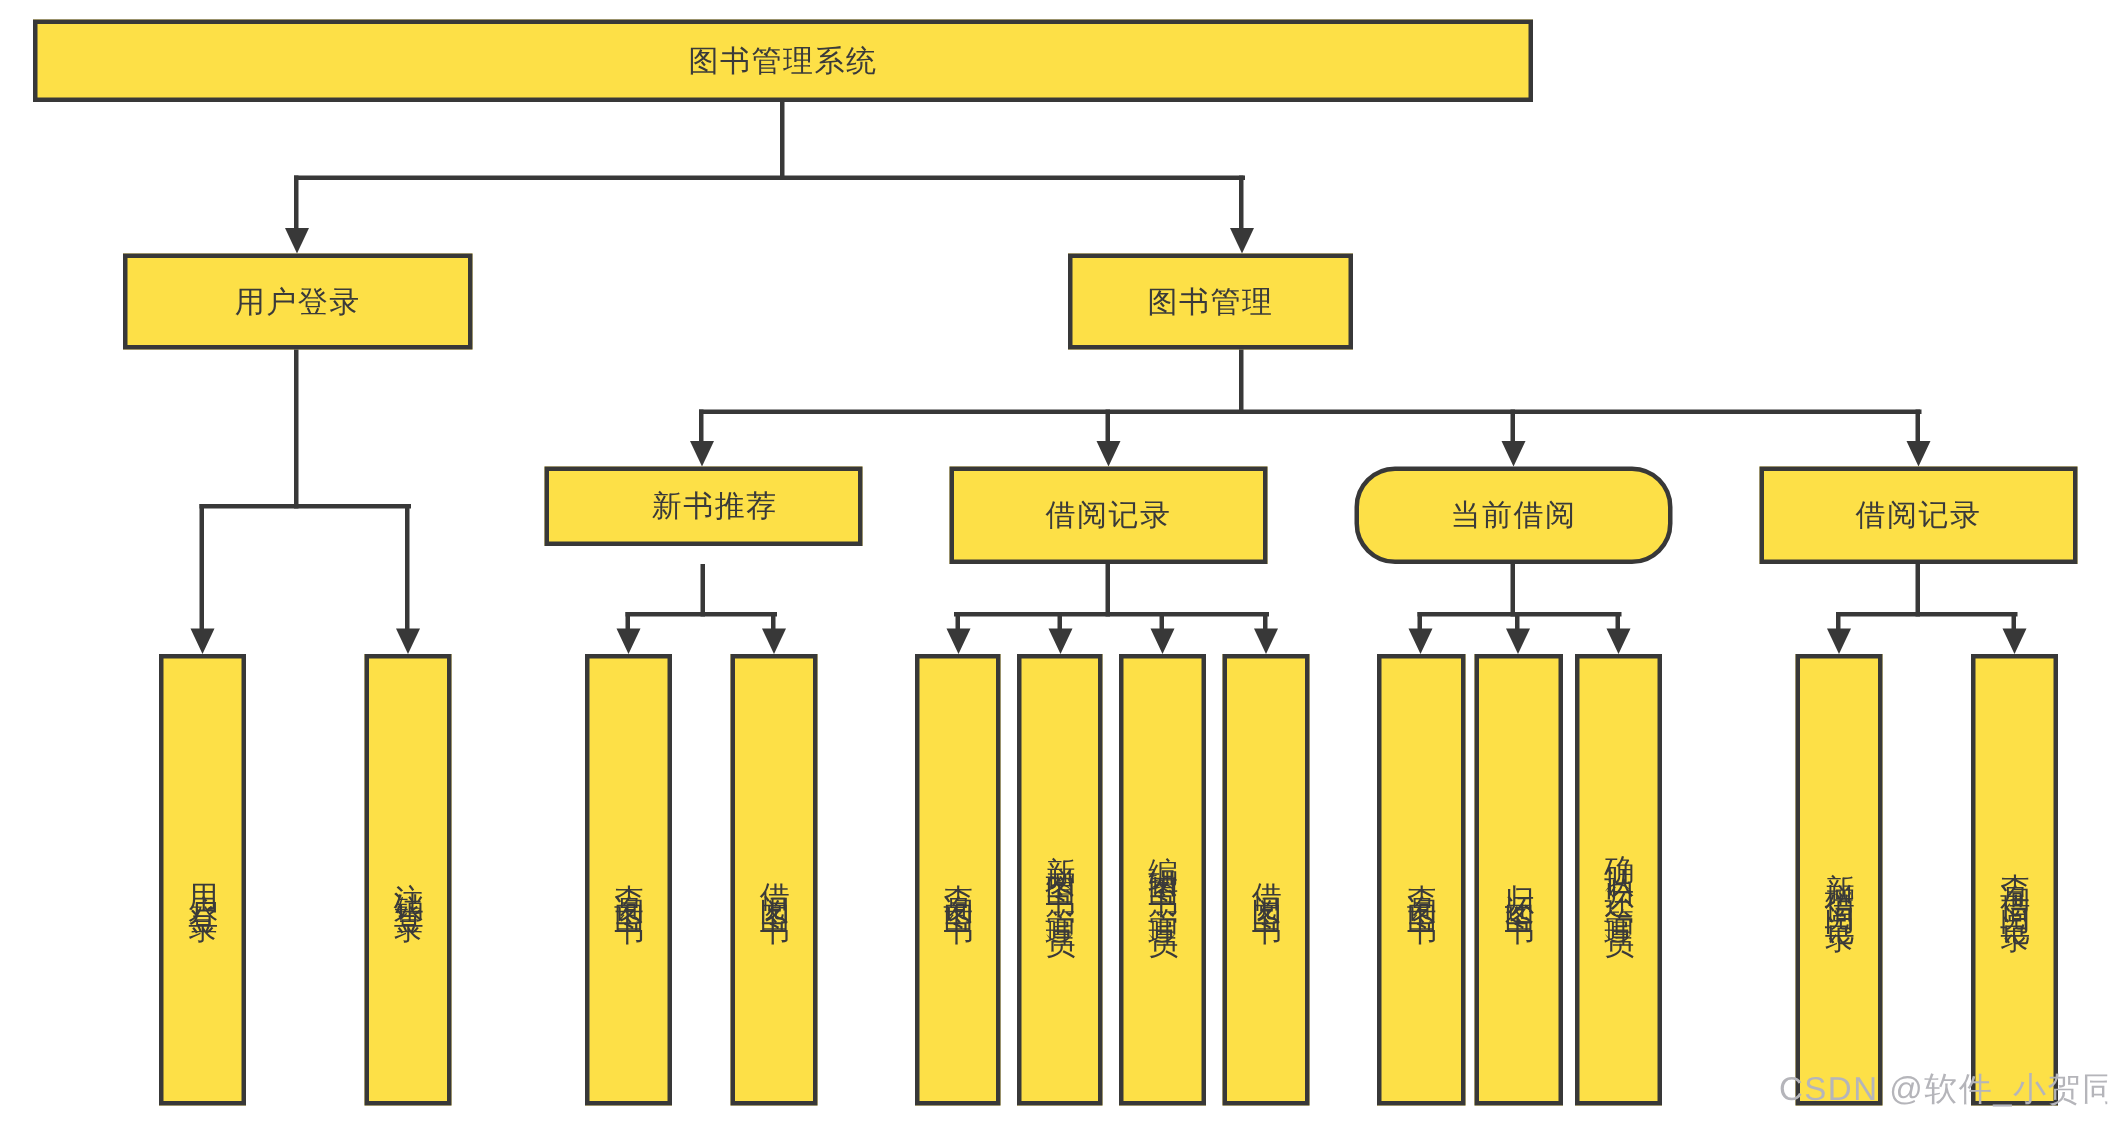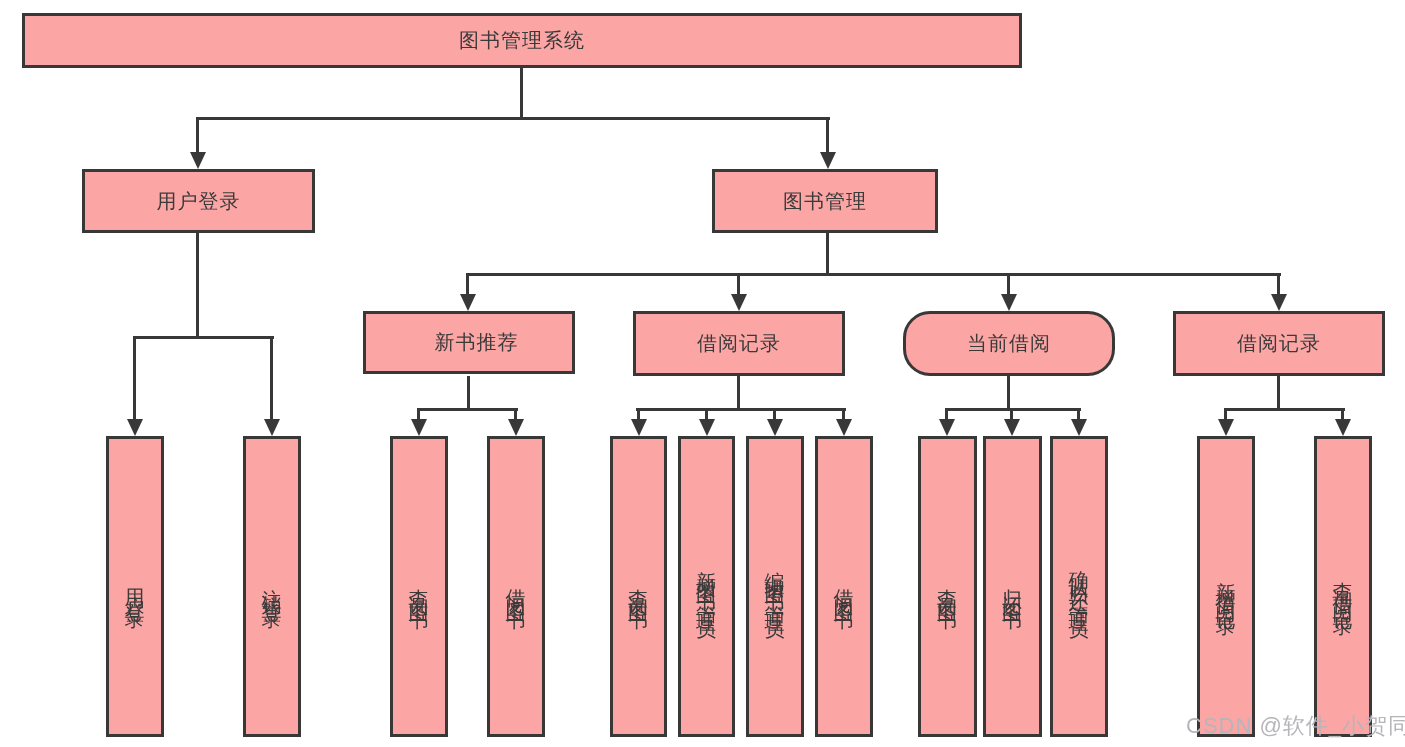--- a/index.html
+++ b/index.html
@@ -14,21 +14,21 @@
     width:1405px;height:747px;
     background:var(--bg);
     font-family:"Liberation Sans","DejaVu Sans",sans-serif;
     color:var(--text);
     overflow:hidden;
   }
   .node{
     position:absolute;
     box-sizing:border-box;
     border:3px solid var(--line);
-    background:#fca5a5;
+    background:#fde047;
     display:flex;align-items:center;justify-content:center;
     font-size:20px;
     color:var(--text);
     letter-spacing:1px;
   }
   .leaf span{
     writing-mode:vertical-rl;
     text-orientation:mixed;
     letter-spacing:7px;
     font-size:20px;
@@ -66,21 +66,21 @@
   <div class="vline" style="left:520px;top:68px;height:52px;"></div>
   <div class="hline" style="left:196px;top:117px;width:634px;"></div>
   <div class="vline" style="left:196px;top:117px;height:36px;"></div>
   <div class="arrow" style="left:190px;top:152px;"></div>
   <div class="vline" style="left:826px;top:117px;height:36px;"></div>
   <div class="arrow" style="left:820px;top:152px;"></div>
 
   <div class="node" style="left:82px;top:169px;width:233px;height:64px;">
     <span>用户登录</span>
   </div>
-  <div class="node" style="left:712px;top:169px;width:226px;height:64px;text-align:center;">
+  <div class="node" style="left:712px;top:169px;width:190px;height:64px;text-align:center;">
     <span>图书管理</span>
   </div>
 
   <div class="vline" style="left:196px;top:233px;height:106px;"></div>
   <div class="hline" style="left:133px;top:336px;width:141px;"></div>
   <div class="vline" style="left:133px;top:336px;height:84px;"></div>
   <div class="arrow" style="left:127px;top:419px;"></div>
   <div class="vline" style="left:270px;top:336px;height:84px;"></div>
   <div class="arrow" style="left:264px;top:419px;"></div>
 
@@ -88,21 +88,21 @@
   <div class="hline" style="left:466px;top:273px;width:815px;"></div>
   <div class="vline" style="left:466px;top:273px;height:22px;"></div>
   <div class="arrow" style="left:460px;top:294px;"></div>
   <div class="vline" style="left:737px;top:273px;height:22px;"></div>
   <div class="arrow" style="left:731px;top:294px;"></div>
   <div class="vline" style="left:1007px;top:273px;height:22px;"></div>
   <div class="arrow" style="left:1001px;top:294px;"></div>
   <div class="vline" style="left:1277px;top:273px;height:22px;"></div>
   <div class="arrow" style="left:1271px;top:294px;"></div>
 
-  <div class="node" style="left:363px;top:311px;width:212px;height:63px;padding-left:15px;">
+  <div class="node" style="left:363px;top:311px;width:212px;height:53px;padding-left:15px;">
     <span>新书推荐</span>
   </div>
   <div class="node" style="left:633px;top:311px;width:212px;height:65px;">
     <span>借阅记录</span>
   </div>
   <div class="node" style="left:903px;top:311px;width:212px;height:65px;border-radius:27px;">
     <span>当前借阅</span>
   </div>
   <div class="node" style="left:1173px;top:311px;width:212px;height:65px;">
     <span>借阅记录</span>

